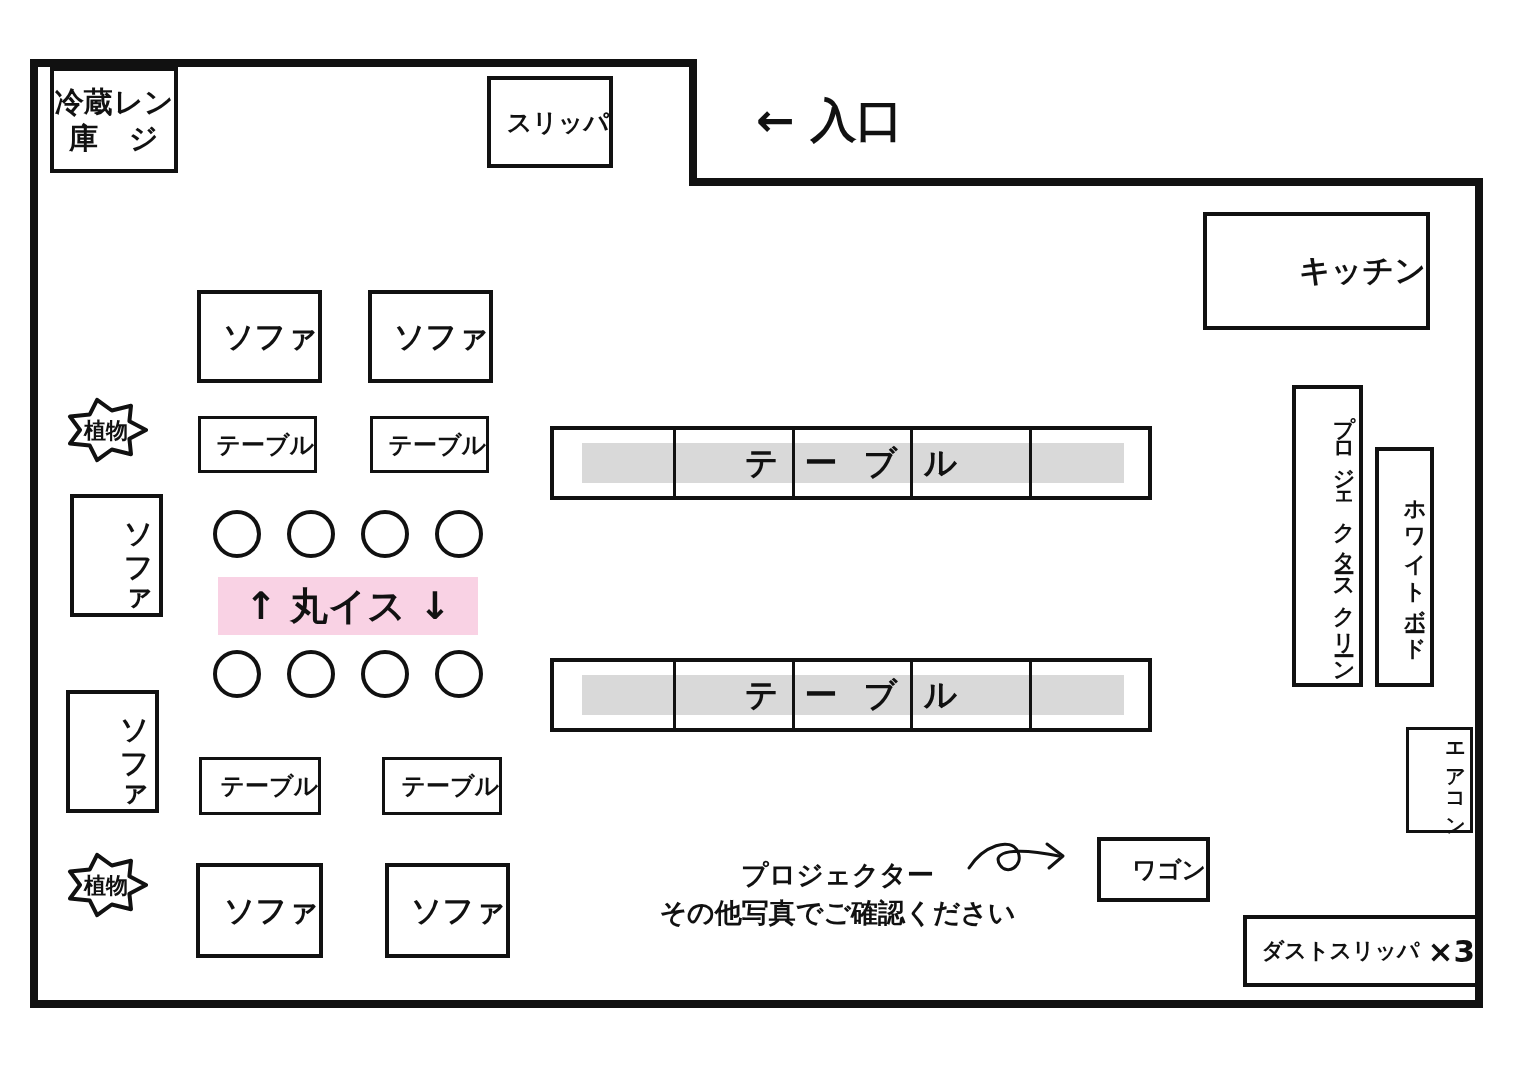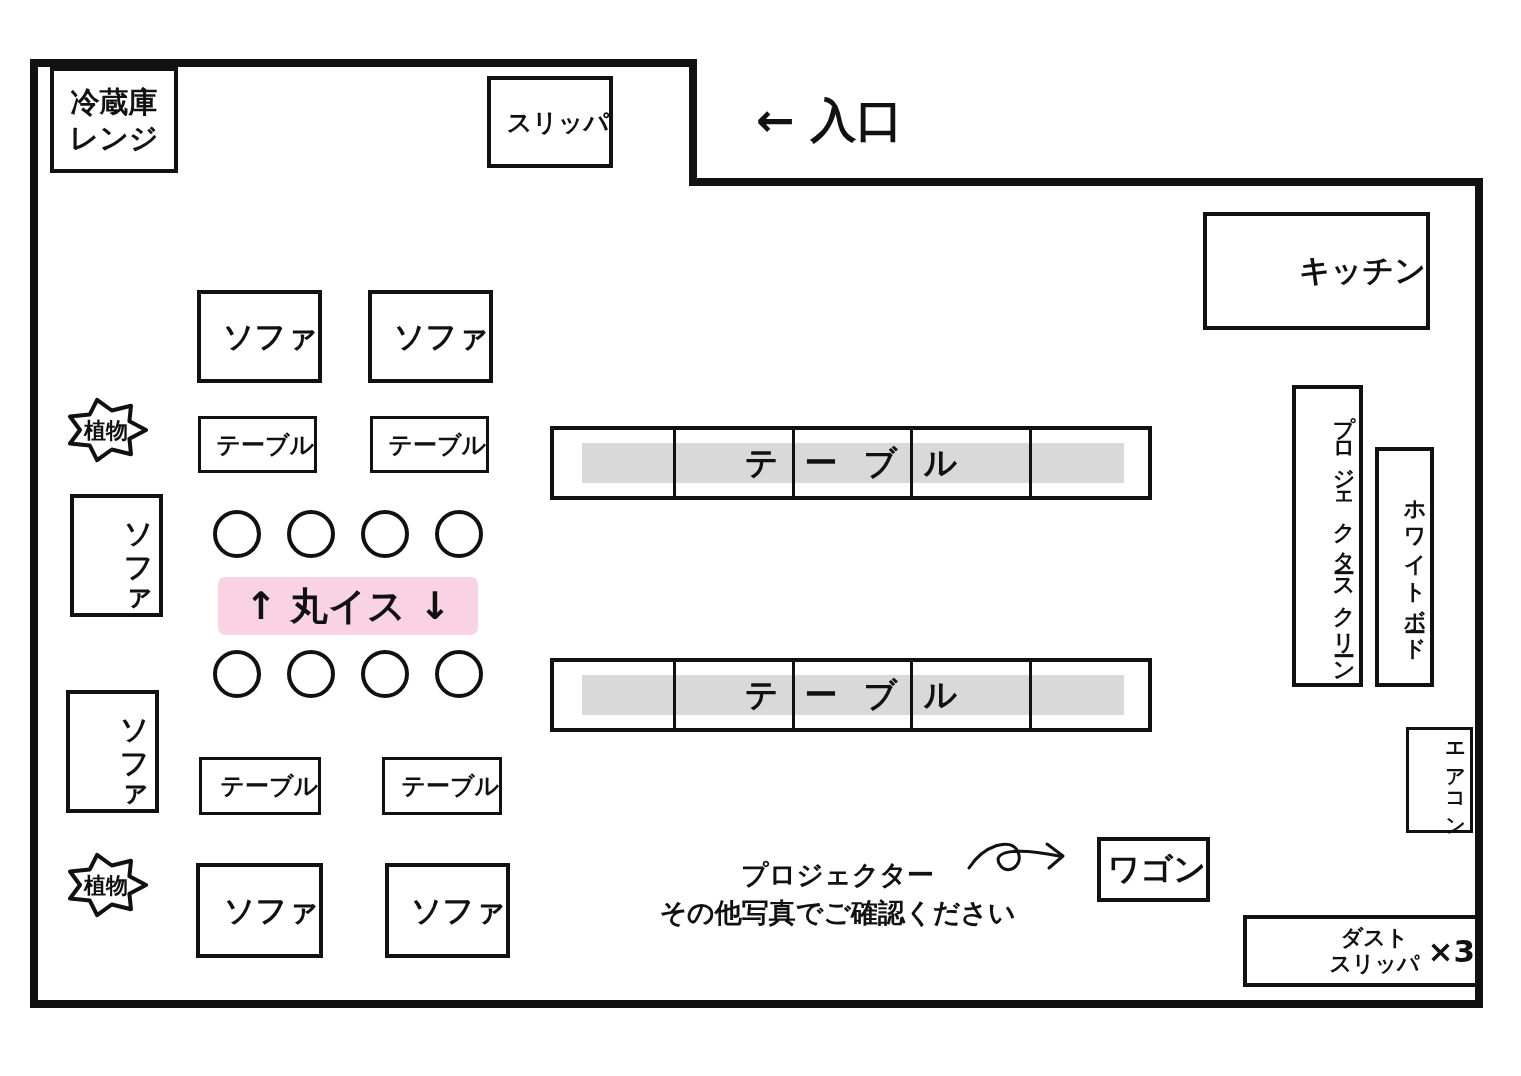--- a/index.html
+++ b/index.html
@@ -4,21 +4,21 @@
 <style>
   html,body{margin:0;padding:0;background:#fff;}
   #plan{position:relative;width:1521px;height:1076px;background:#ffffff;
         font-family:"DejaVu Sans","Liberation Sans",sans-serif;color:#111;overflow:hidden;}
   .wall{position:absolute;background:#111;}
   .box{position:absolute;border:4px solid #111;background:#fff;display:flex;
        align-items:center;justify-content:flex-end;font-weight:bold;color:#111;
        box-sizing:border-box;text-align:center;}
   .box.thin{border-width:3px;}
   .vtext{writing-mode:vertical-rl;text-orientation:upright;letter-spacing:2px;}
-  .stack{display:flex;flex-direction:column;align-items:center;justify-content:center;line-height:1.25;}
+  .stack{display:flex;flex-direction:row;align-items:center;justify-content:center;line-height:1.25;}
   .longtable{position:absolute;border:4px solid #111;background:#fff;box-sizing:border-box;}
   .longtable .stripe{position:absolute;left:28px;right:24px;top:13px;bottom:13px;background:#d9d9d9;}
   .longtable .div{position:absolute;top:0;bottom:0;width:3px;background:#111;}
   .longtable .lbl{position:absolute;left:0;right:0;top:0;bottom:0;display:flex;align-items:center;
        justify-content:center;font-weight:bold;font-size:33px;letter-spacing:26px;text-indent:26px;}
   .stool{position:absolute;width:48px;height:48px;border:4px solid #111;border-radius:50%;
        background:#fff;box-sizing:border-box;}
   .pinklbl{position:absolute;background:#f9d2e4;display:flex;align-items:center;justify-content:center;
        font-weight:bold;font-size:38px;color:#111;}
   .freetext{position:absolute;font-weight:bold;color:#111;}
@@ -79,21 +79,21 @@
   <svg style="position:absolute;left:64px;top:851px;" width="84" height="68" viewBox="0 0 84 68">
     <polygon points="82,34 65.4,42.7 67,58.2 47.8,53.5 33.1,64.2 25.8,49.6 6,47.5 16,34 6,20.5 25.8,18.4 33.1,3.8 47.8,14.5 67,9.8 65.4,25.3" fill="#ffffff" stroke="#111111" stroke-width="4" stroke-linejoin="round"></polygon>
     <text x="42" y="42" text-anchor="middle" font-size="22" font-weight="bold" fill="#111111">植物</text>
   </svg>
 
   <div class="stool" style="left:213px;top:510px;"></div>
   <div class="stool" style="left:287px;top:510px;"></div>
   <div class="stool" style="left:361px;top:510px;"></div>
   <div class="stool" style="left:435px;top:510px;"></div>
 
-  <div class="pinklbl" style="left:218px;top:577px;width:260px;height:58px;border-radius:7px;">
+  <div class="pinklbl" style="left:218px;top:577px;width:260px;height:58px;">
     <span>↑ 丸イス ↓</span>
   </div>
 
   <div class="stool" style="left:213px;top:650px;"></div>
   <div class="stool" style="left:287px;top:650px;"></div>
   <div class="stool" style="left:361px;top:650px;"></div>
   <div class="stool" style="left:435px;top:650px;"></div>
 
   <div class="box thin" style="left:199px;top:757px;width:122px;height:58px;font-size:24px;">
     <span>テーブル</span>
@@ -142,21 +142,21 @@
   <div class="freetext" style="left:630px;top:856px;width:415px;text-align:center;font-size:27px;line-height:1.4;">
     <div>プロジェクター</div>
     <div>その他写真でご確認ください</div>
   </div>
 
   <svg style="position:absolute;left:963px;top:832px;" width="118" height="64" viewBox="0 0 118 64">
     <path d="M6,36 C20,14 48,4 55,20 C61,34 44,44 37,33 C28,19 52,15 96,24" fill="none" stroke="#111111" stroke-width="3" stroke-linecap="round"></path>
     <path d="M100,24 L84,12 M100,24 L86,36" fill="none" stroke="#111111" stroke-width="3" stroke-linecap="round"></path>
   </svg>
 
-  <div class="box" style="left:1097px;top:837px;width:113px;height:65px;font-size:32px;">
+  <div class="box" style="left:1097px;top:837px;width:113px;height:65px;font-size:24px;">
     <span>ワゴン</span>
   </div>
 
 
   <div class="box" style="left:1243px;top:915px;width:236px;height:72px;">
     <div class="stack" style="font-size:22px;line-height:1.2;">
       <span>ダスト</span>
       <span>スリッパ</span>
     </div>
     <span style="font-size:31px;margin-left:8px;">×3</span>

